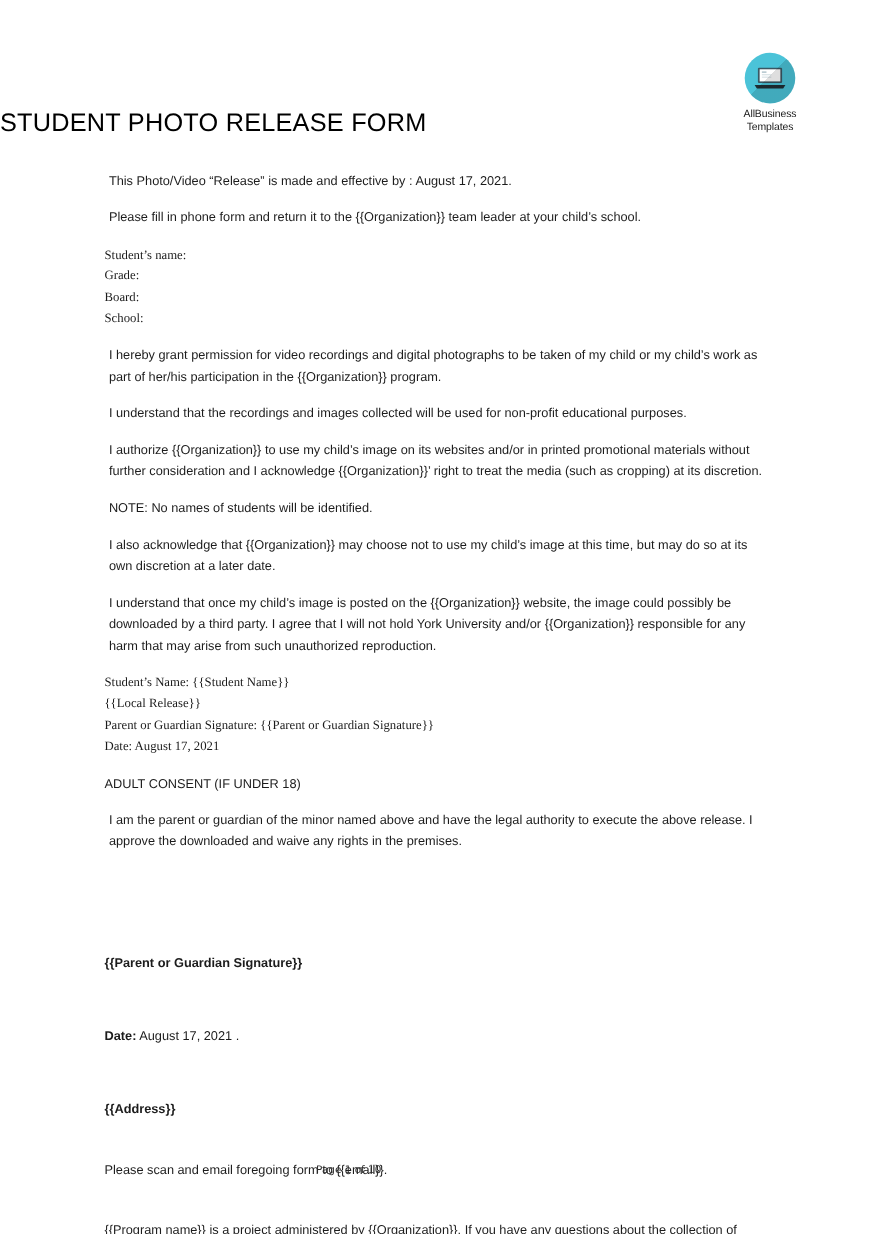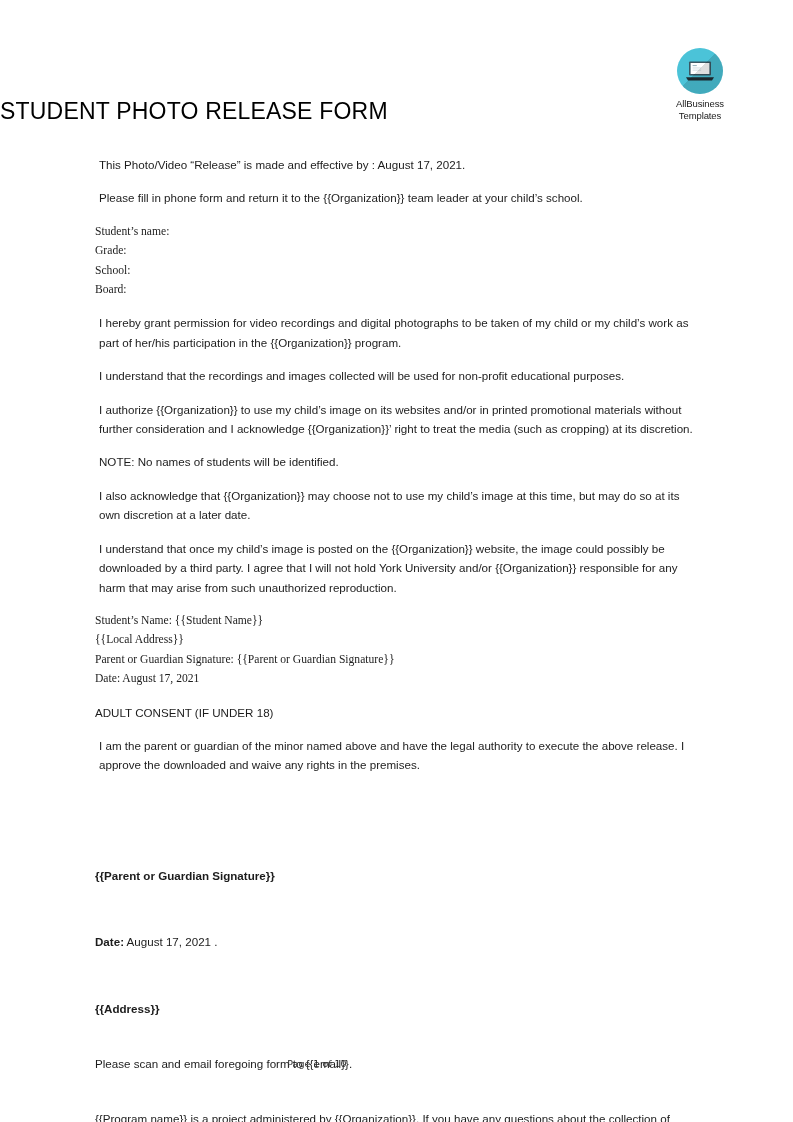--- a/index.html
+++ b/index.html
@@ -154,39 +154,39 @@
 
   <div class="body-area">
 
     <p class="para">This Photo/Video “Release” is made and effective by :  August 17, 2021.</p>
 
     <p class="para">Please fill in phone form and return it to the  {{Organization}} team leader at your child’s school.</p>
 
     <div class="block">
       <span class="line">Student’s name:</span>
       <span class="line">Grade:</span>
+      <span class="line">Board:</span>
       <span class="line">School:</span>
-      <span class="line">Board:</span>
     </div>
 
     <p class="para">I hereby grant permission for video recordings and digital photographs to be taken of my child or my child’s work as part of her/his participation in the {{Organization}} program.</p>
 
     <p class="para">I understand that the recordings and images collected will be used for non-profit educational purposes.</p>
 
     <p class="para">I authorize {{Organization}} to use my child’s image on its websites and/or in printed promotional materials without further consideration and I acknowledge {{Organization}}’ right to treat the media (such as cropping) at its discretion.</p>
 
     <p class="para">NOTE: No names of students will be identified.</p>
 
     <p class="para">I also acknowledge that {{Organization}} may choose not to use my child’s image at this time, but may do so at its own discretion at a later date.</p>
 
     <p class="para">I understand that once my child’s image is posted on the {{Organization}} website, the image could possibly be downloaded by a third party. I agree that I will not hold York University and/or {{Organization}} responsible for any harm that may arise from such unauthorized reproduction.</p>
 
     <div class="block">
       <span class="line">Student’s Name: {{Student Name}}</span>
-      <span class="line">{{Local Address}}</span>
+      <span class="line">{{Local Release}}</span>
       <span class="line">Parent or Guardian Signature: {{Parent or Guardian Signature}}</span>
       <span class="line">Date: August 17, 2021</span>
     </div>
 
     <p class="heading-bold">ADULT CONSENT (IF UNDER 18)</p>
 
     <p class="para">I am the parent or guardian of the minor named above and have the legal authority to execute the above release. I approve the downloaded and waive any rights in the premises.</p>
 
     <div class="spacer-md"></div>
 

